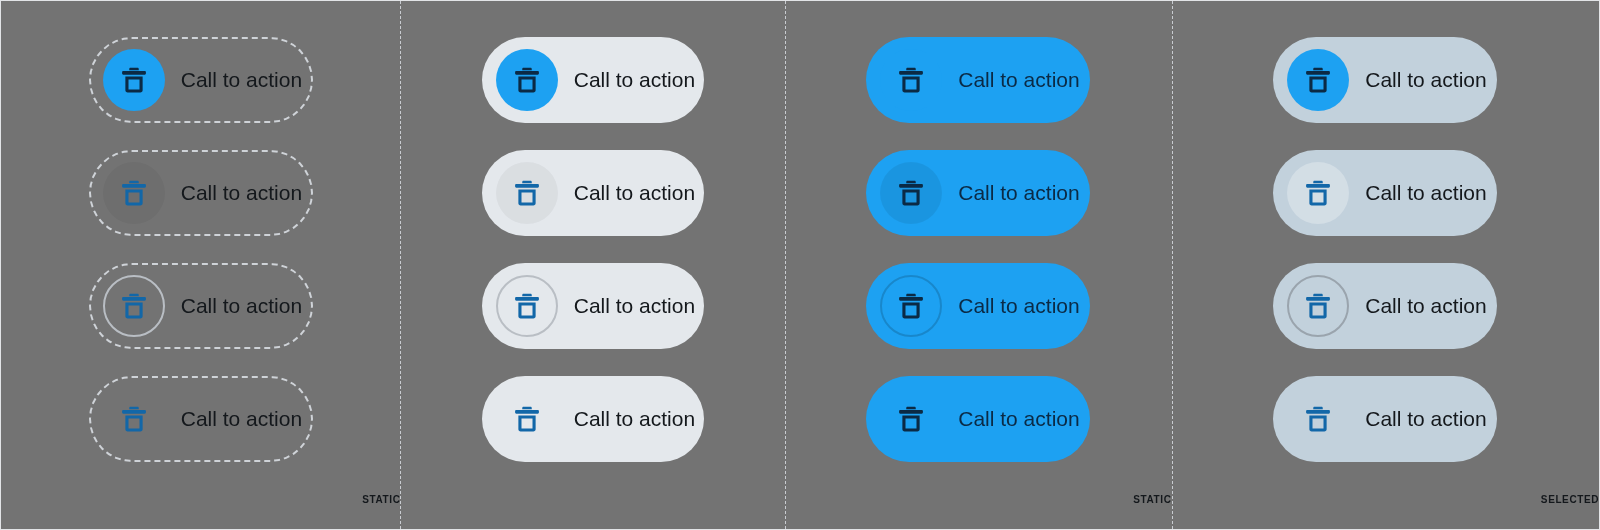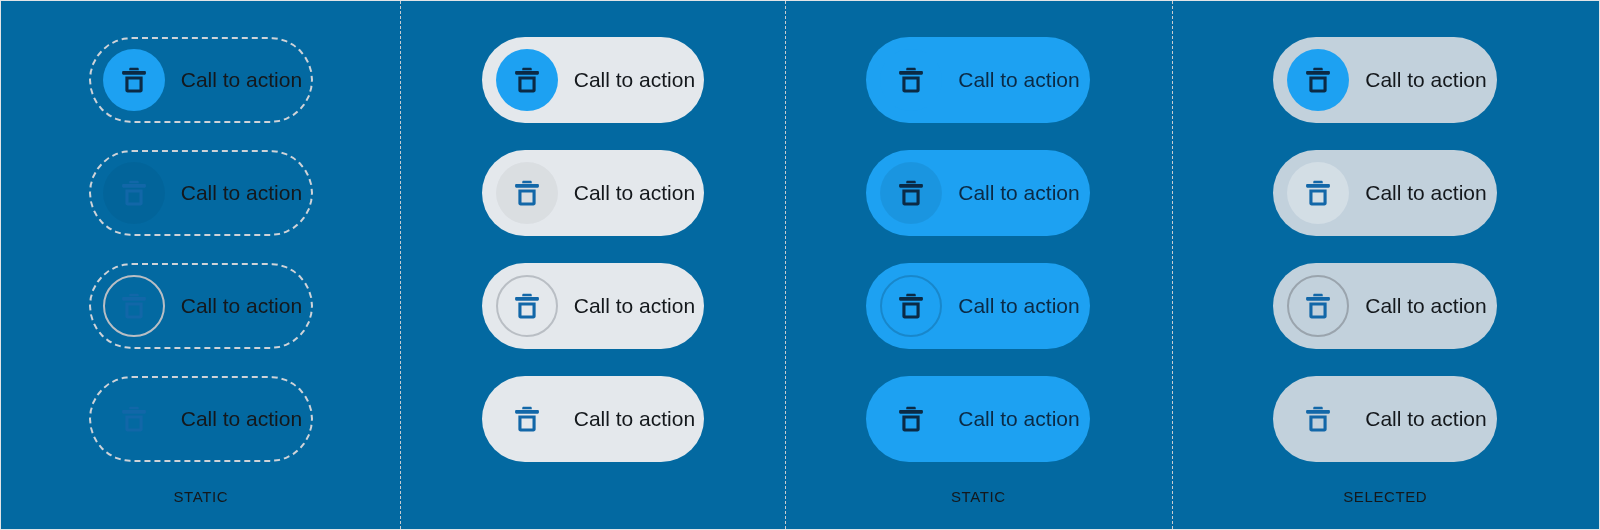--- a/index.html
+++ b/index.html
@@ -10,21 +10,21 @@
     height: 530px;
     background: #ffffff;
     font-family: "Liberation Sans", sans-serif;
     overflow: hidden;
   }
 
   #frame {
     position: relative;
     width: 1600px;
     height: 530px;
-    background: #0369a1;
+    background: #737373;
     border: 1px solid #e2e4e7;
   }
 
   
   .divider {
     position: absolute;
     top: 0;
     bottom: 0;
     width: 0;
     border-left: 1px dashed #c9ccd1;
@@ -147,23 +147,23 @@
     white-space: nowrap;
   }
   .state-pressed .btn-label { color: #0b2a45; }
 
   
   .col-caption {
     position: absolute;
     bottom: 24px;
     left: 0;
     right: 0;
-    text-align: center;
-    font-size: 15px;
-    font-weight: normal;
+    text-align: right;
+    font-size: 10px;
+    font-weight: bold;
     letter-spacing: 0.6px;
     color: #14181c;
   }
 </style>
 </head>
 <body>
 
 <div id="frame">
 
   <div class="divider d1"></div>

